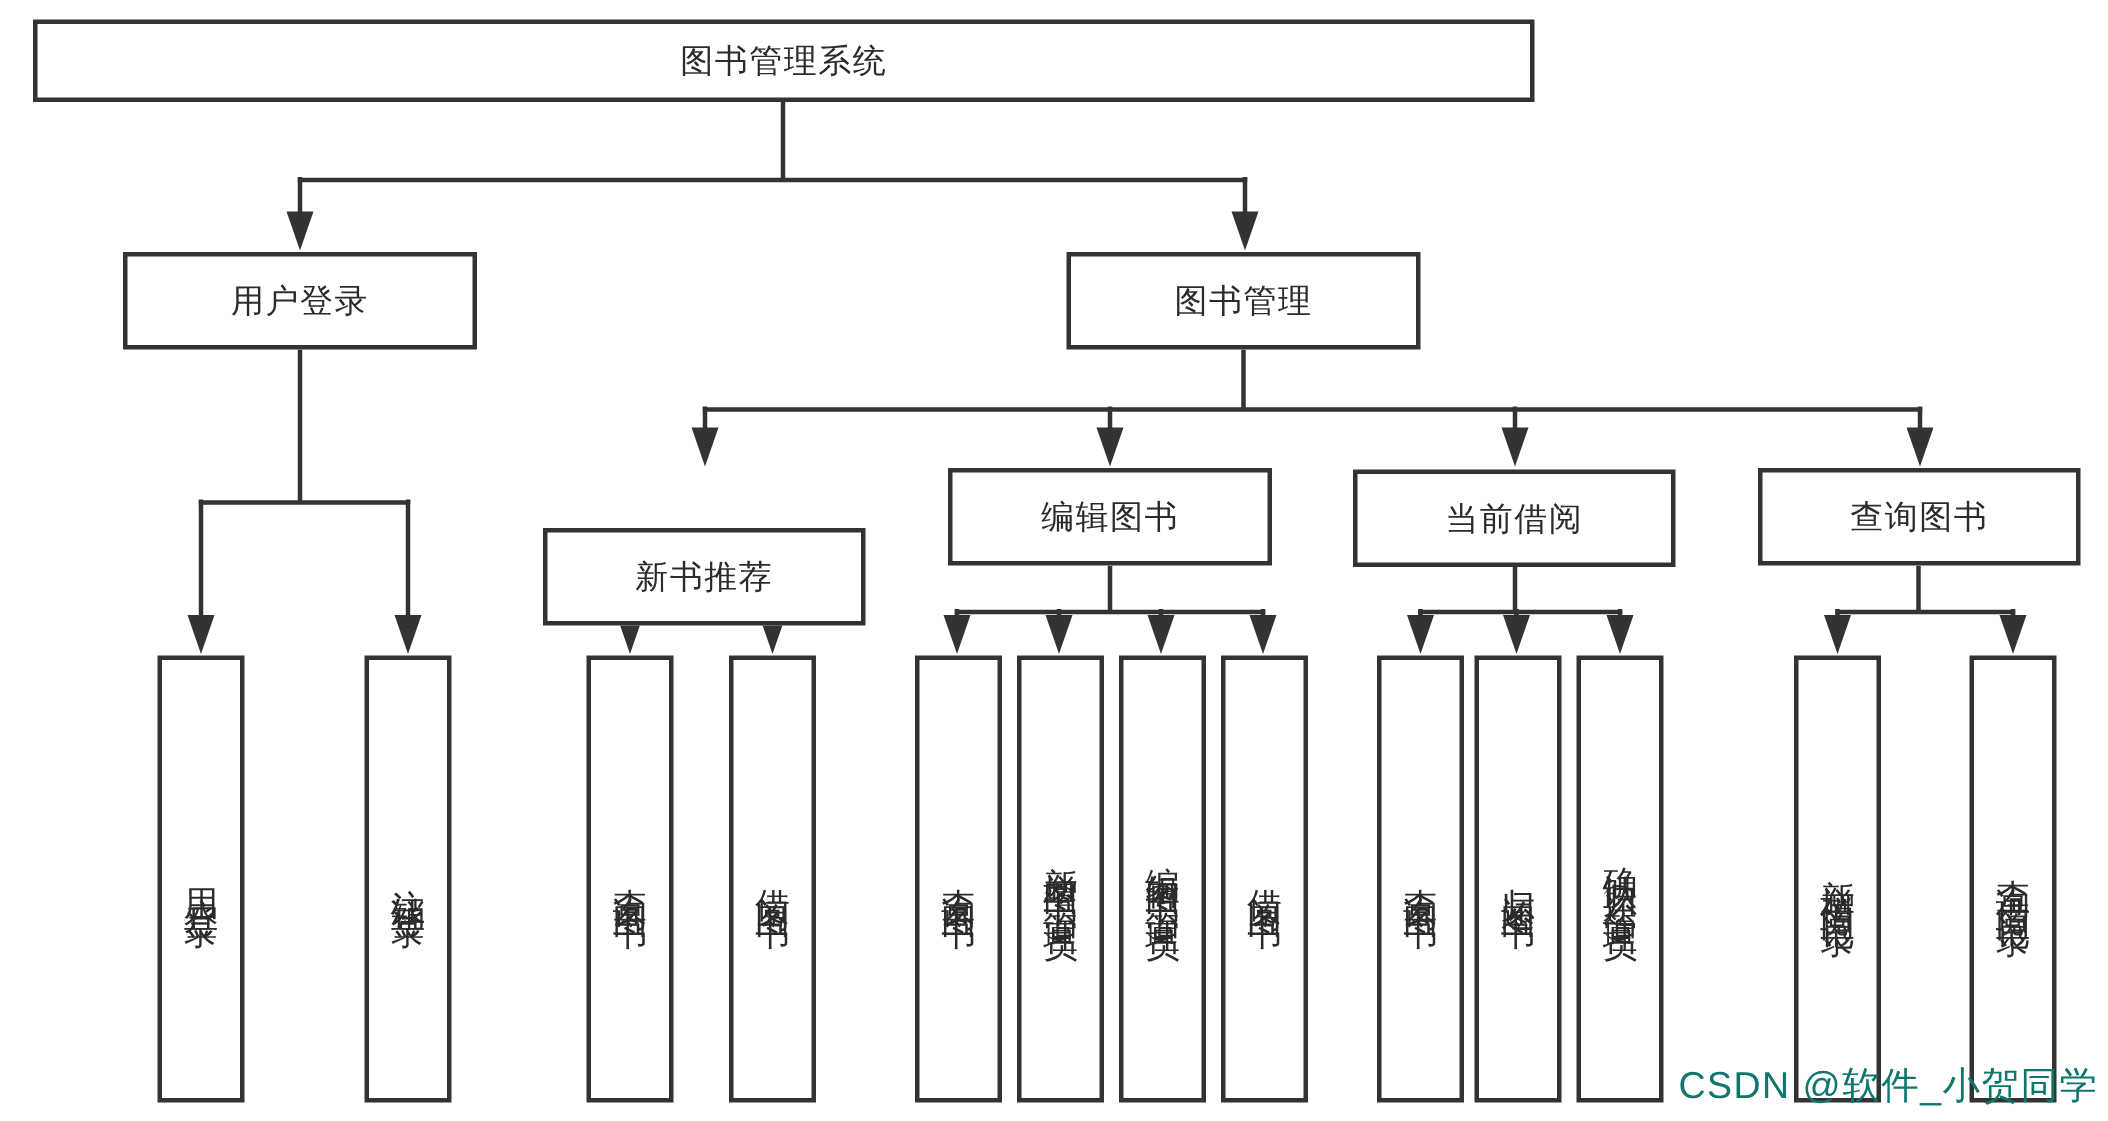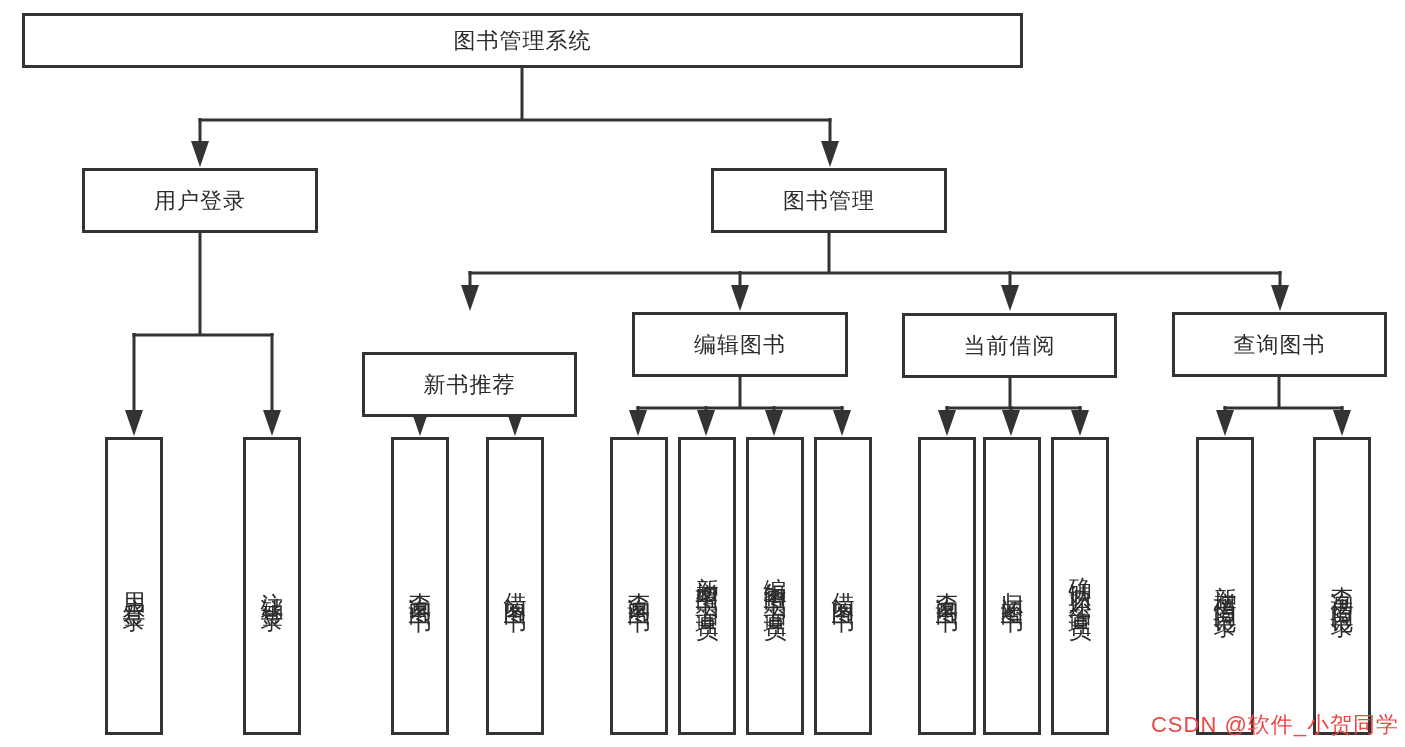--- a/index.html
+++ b/index.html
@@ -54,22 +54,22 @@
   .vbox span {
     writing-mode: vertical-rl;
     text-orientation: mixed;
     letter-spacing: 6px;
     line-height: 1;
   }
   #watermark {
     position: absolute;
     right: 6px;
     bottom: 7px;
-    font-size: 22px;
-    color: #ef4444;
+    font-size: 25px;
+    color: #0f766e;
     letter-spacing: 1px;
     z-index: 3;
     white-space: nowrap;
   }
 </style>
 </head>
 <body>
 
 <div id="canvas">
 

